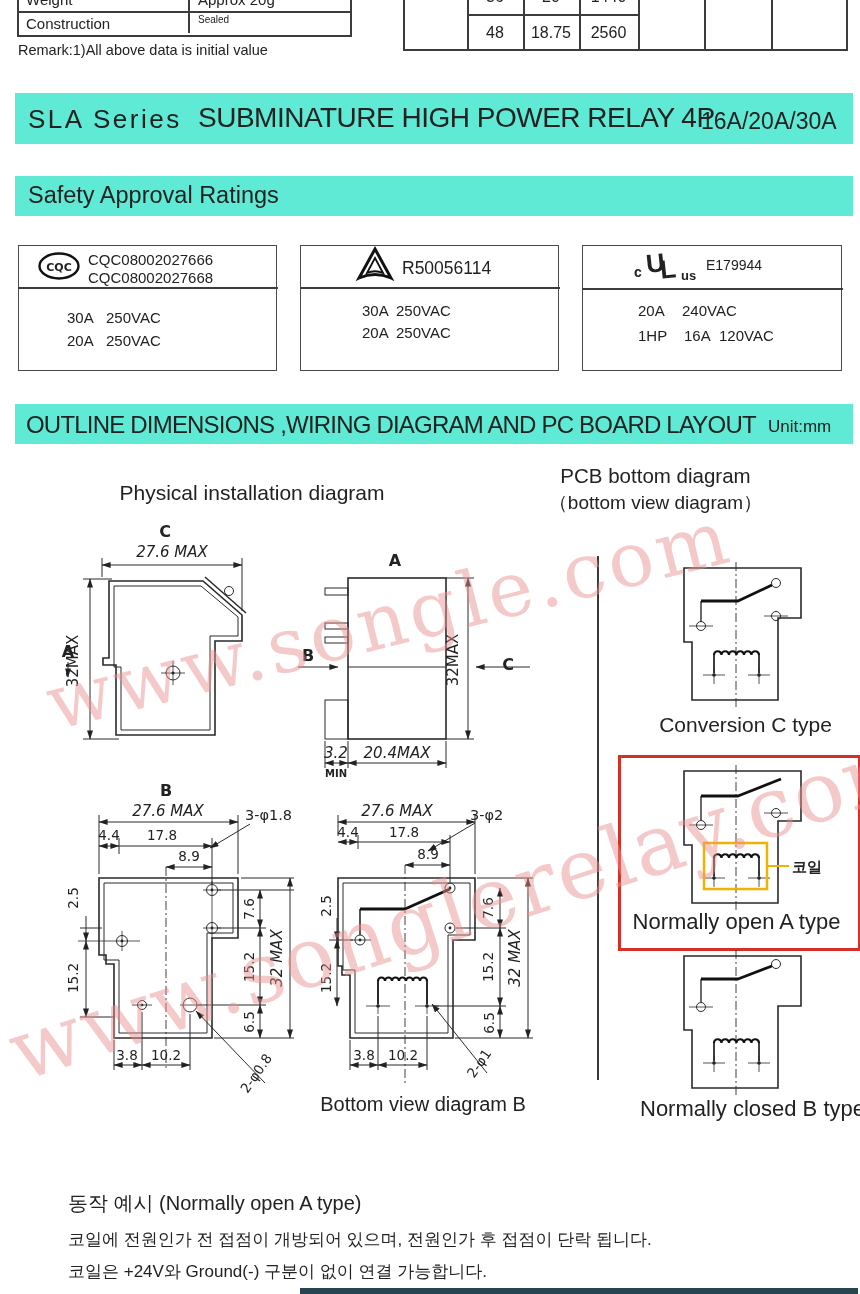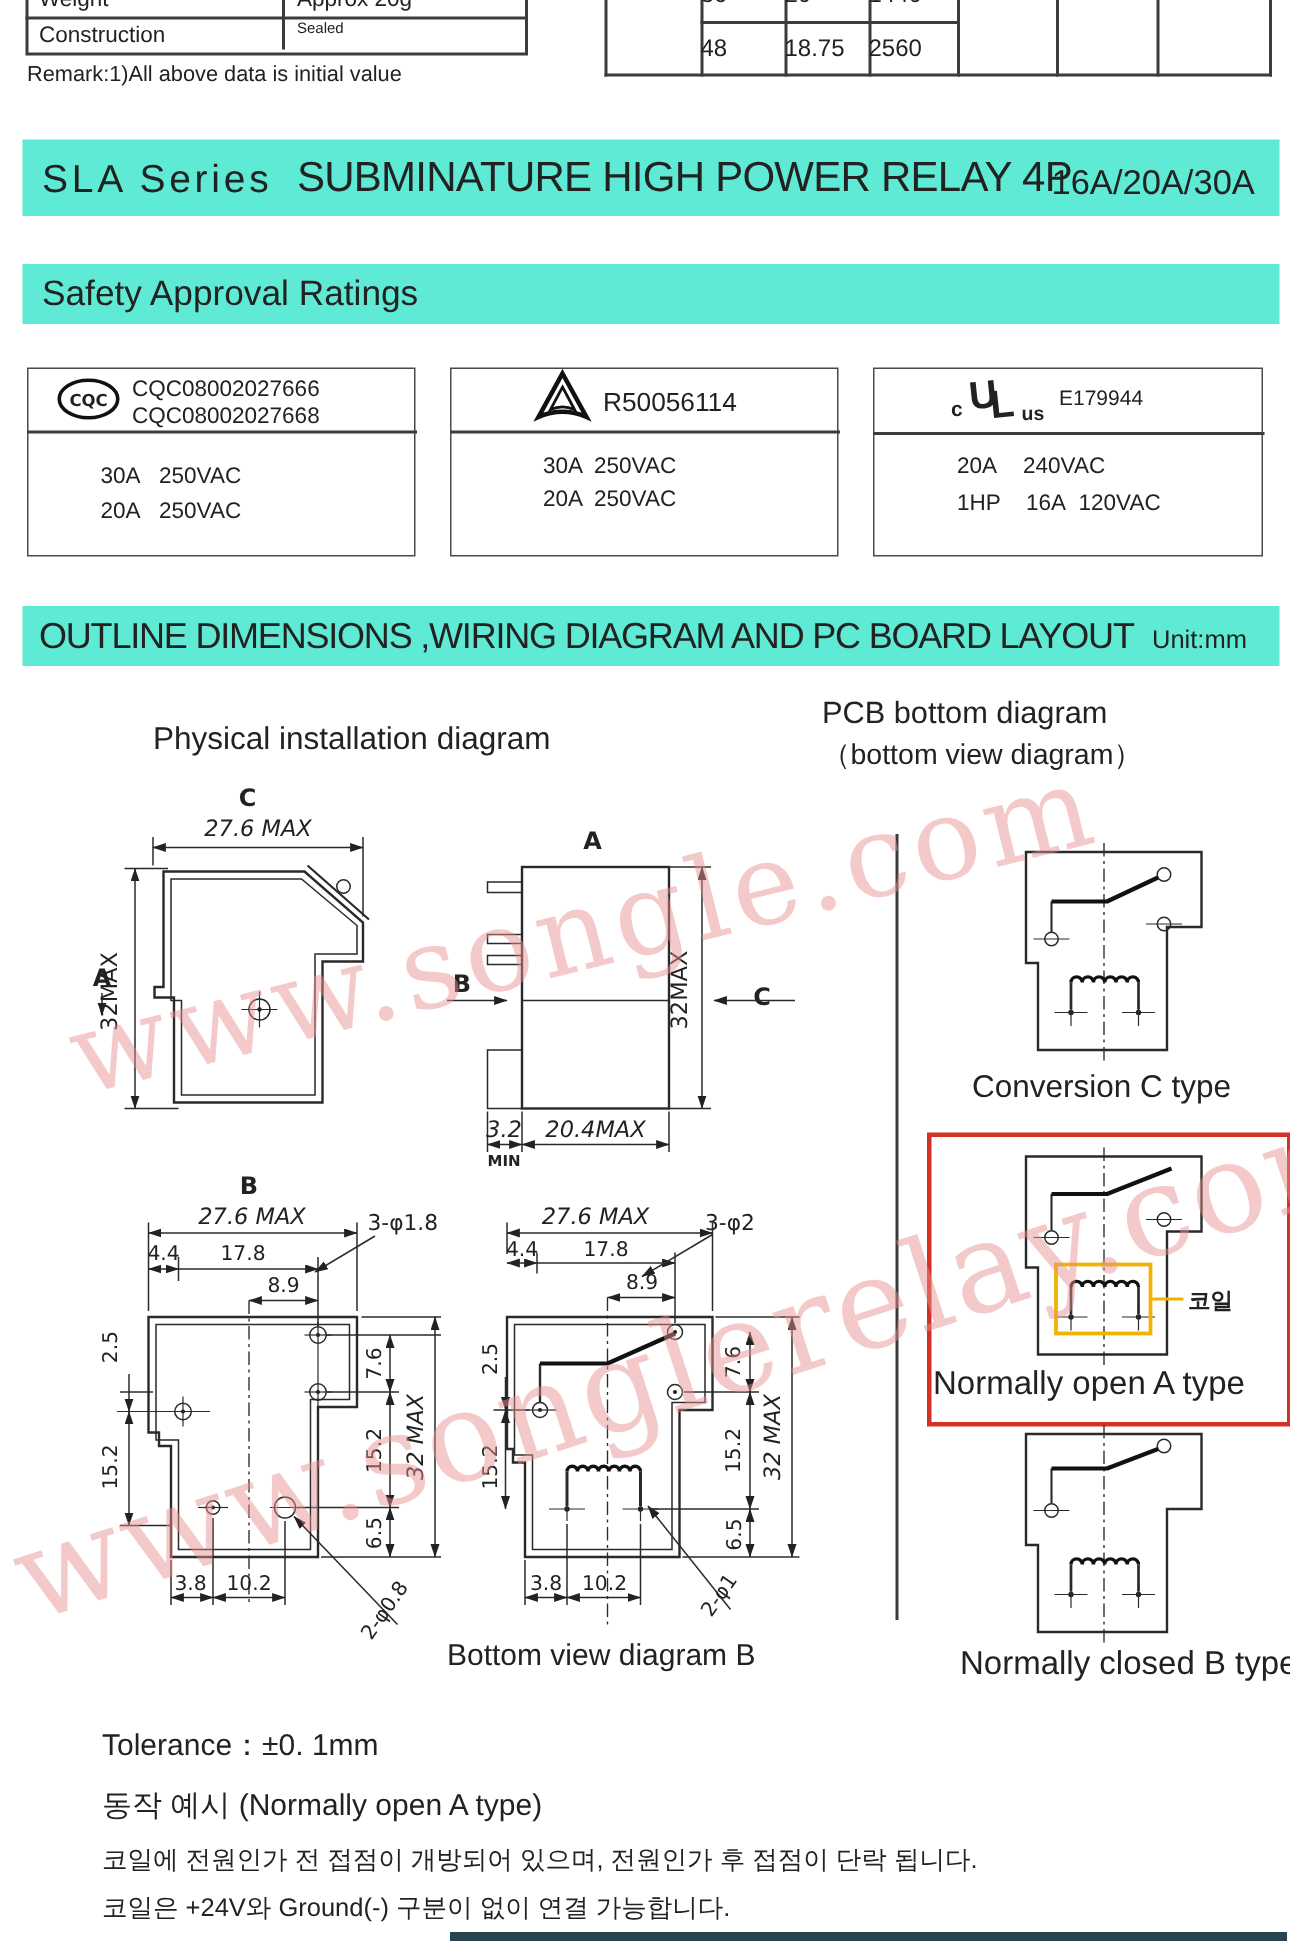--- a/index.html
+++ b/index.html
@@ -1,19 +1,19 @@
 <!DOCTYPE html>
 <html><head>
 <meta charset="utf-8">
 <style>
   html,body{margin:0;padding:0;background:#fff}
   #page{position:relative;width:860px;height:1294px;background:#fff;overflow:hidden;font-family:"Liberation Sans",sans-serif}
   .abs{position:absolute}
   .txt{position:absolute;color:#222;white-space:nowrap;font-family:"Liberation Sans",sans-serif}
-  .ctr{}
+  .ctr{text-align:center}
   .bline{position:absolute;background:#3c3c3c}
   .band{position:absolute;left:15px;width:838px;background:#5eead4;color:#18222e}
   .certbox{position:absolute;top:245px;height:124px;border:1.6px solid #4a4a4a;background:#fff}
   svg{position:absolute;overflow:visible}
   svg text{font-family:"DejaVu Sans",sans-serif;fill:#222}
   .dim{font-size:13.5px}
   .dimi{font-size:15px;font-style:italic}
   .dimb{font-size:16px;font-weight:bold}
   .oln{fill:none;stroke:#2a2a2a;stroke-width:1.6}
   .oln2{fill:none;stroke:#2a2a2a;stroke-width:1}
@@ -378,21 +378,20 @@
       <circle cx="38" cy="113" r="1.8" fill="#222"></circle>
         <circle cx="83" cy="113" r="1.8" fill="#222"></circle>
       <line class="dln" x1="27" y1="113" x2="49" y2="113" style="stroke-width:.8"></line>
       <line class="dln" x1="72" y1="113" x2="94" y2="113" style="stroke-width:.8"></line>
       <line class="dln" x1="38" y1="106" x2="38" y2="122" style="stroke-width:.8"></line>
       <line class="dln" x1="83" y1="106" x2="83" y2="122" style="stroke-width:.8"></line>
     </g>
   </svg>
   <div class="txt ctr" style="left:640px;top:1096px;width:210px;font-size:22px">Normally closed B type</div>
 
-  <div class="txt" style="left:68px;top:1150px;font-size:20px">Tolerance：±0. 1mm</div>
   <div class="txt" style="left:68px;top:1190px;font-size:20px;font-weight:normal">동작 예시 (Normally open A type)</div>
   <div class="txt" style="left:68px;top:1228px;font-size:17px">코일에 전원인가 전 접점이 개방되어 있으며, 전원인가 후 접점이 단락 됩니다.</div>
   <div class="txt" style="left:68px;top:1260px;font-size:17px">코일은 +24V와 Ground(-) 구분이 없이 연결 가능합니다.</div>
 
   <div class="abs" style="left:300px;top:1288px;width:558px;height:6px;background:#26454f"></div>
 
   <div class="wm" style="left:48px;top:660px;font-size:76px;letter-spacing:4px;transform:rotate(-14deg)">www.songle.com</div>
   <div class="wm" style="left:12px;top:1005px;font-size:84px;letter-spacing:2px;transform:rotate(-18deg)">www.songlerelay.com</div>
 
 </div>

